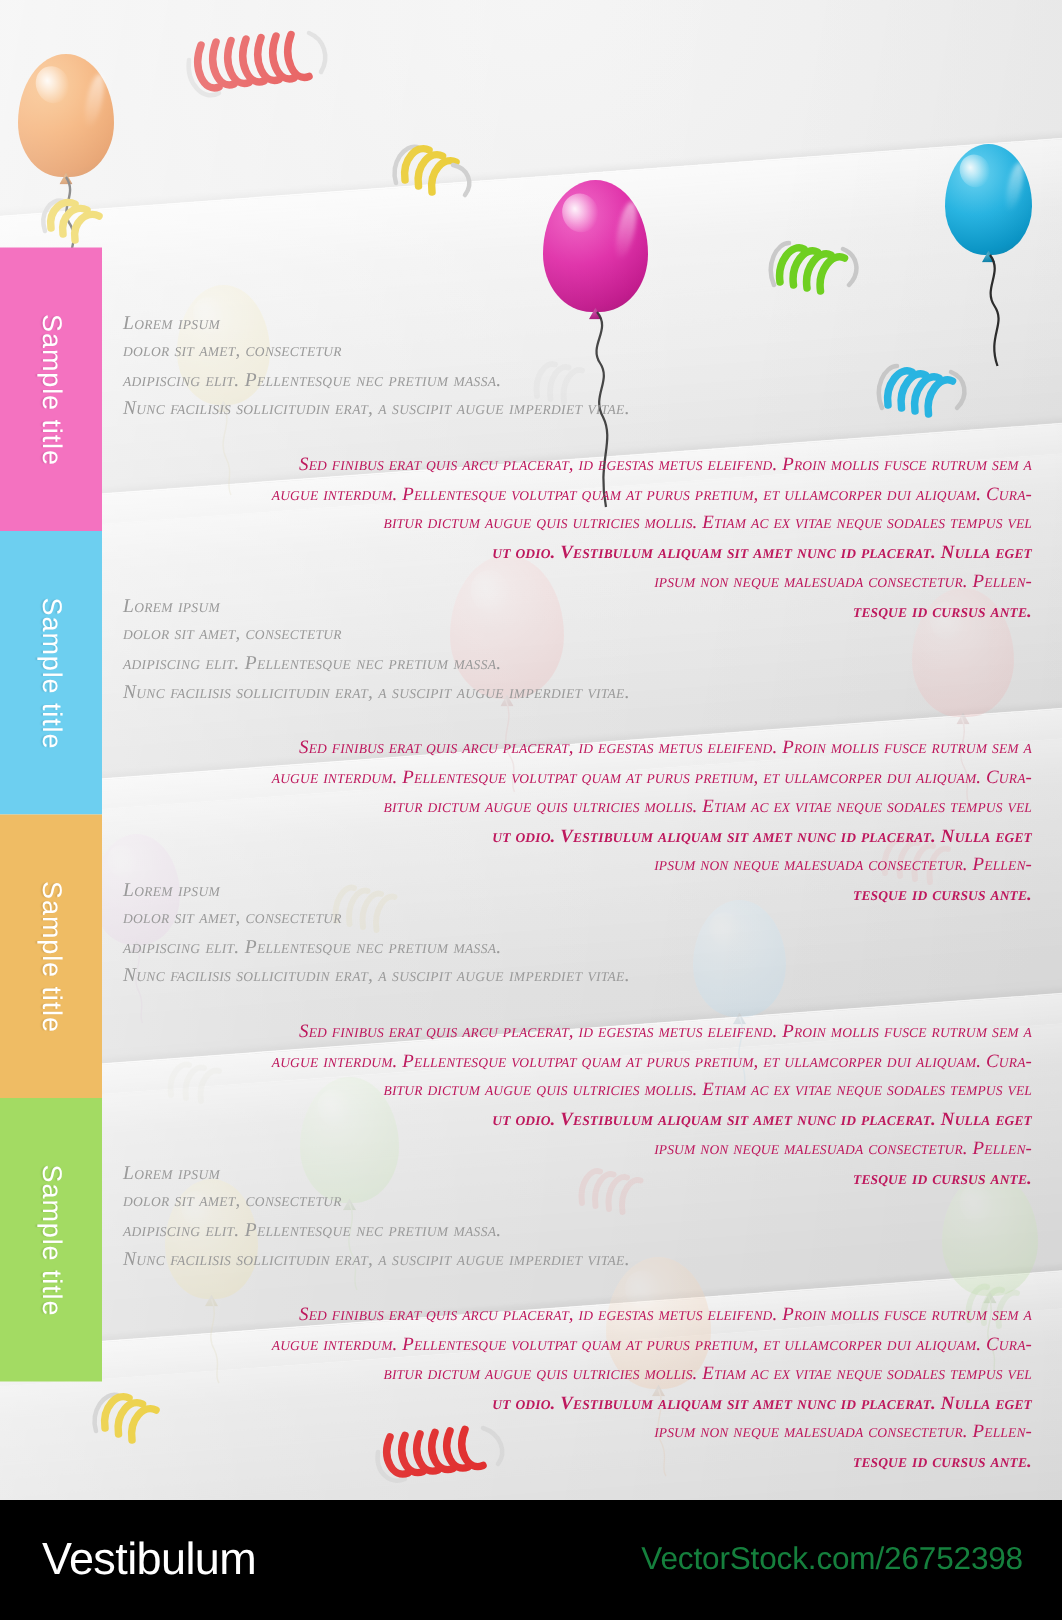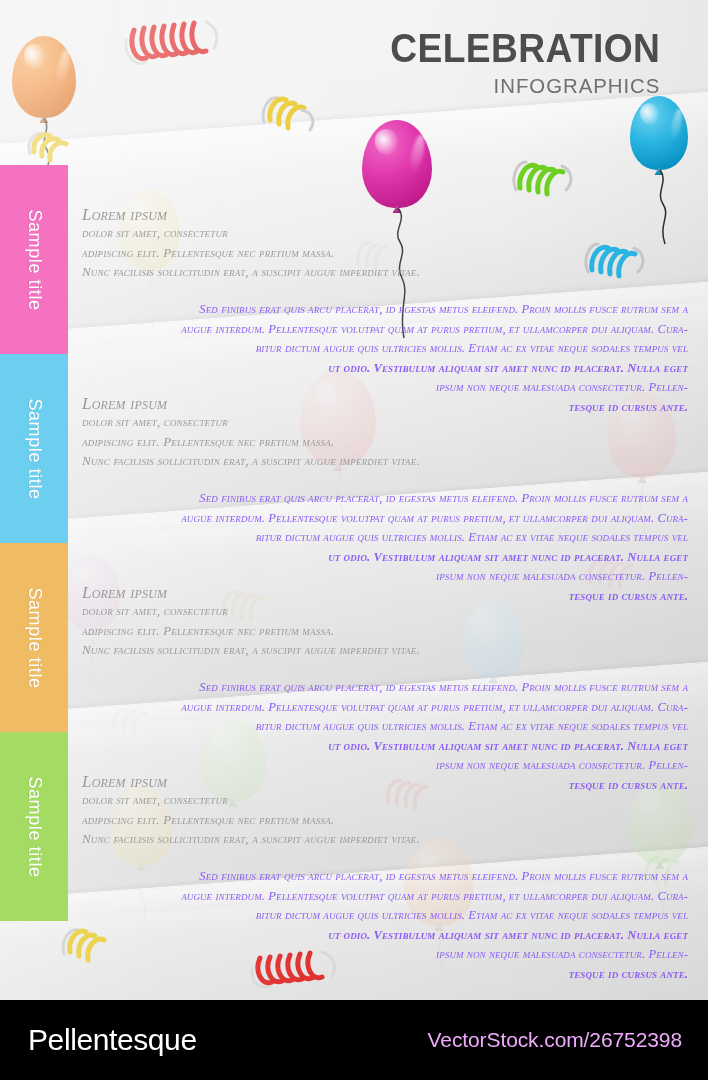--- a/index.html
+++ b/index.html
@@ -171,33 +171,33 @@
   .sec3 { top: 583px; }
   .sec4 { top: 772px; }
 
   .lead {
     font-family: "Liberation Serif", serif;
     font-style: italic;
     font-variant: small-caps;
     color: #9a9a9a;
     letter-spacing: 0.2px;
   }
-  .lead .l1 { font-size: 17px; line-height: 19px; }
+  .lead .l1 { font-size: 13px; line-height: 19px; }
   .lead .l2 { font-size: 12.5px; line-height: 19px; }
   .lead .l3 { font-size: 13px;   line-height: 19px; }
   .lead .l4 { font-size: 13px;   line-height: 19px; }
 
   .para {
     margin-top: 19px;
     font-family: "Liberation Serif", serif;
     font-style: italic;
     font-variant: small-caps;
     font-size: 12.6px;
     line-height: 19.5px;
-    color: #8b5cf6;
+    color: #be185d;
     text-align: right;
     letter-spacing: 0.1px;
   }
   .para .pl { display: block; }
   .para .pl.p1 { margin-left: 0px;   }
   .para .pl.p2 { margin-left: 0px; font-family: Liberation Serif, serif;   }
   .para .pl.p3 { margin-left: 96px; text-align: right;  }
   .para .pl.p4 { margin-left: 200px; font-weight: bold; }
   .para .pl.p5 { margin-left: 296px; }
   .para .pl.p6 { margin-left: 396px; font-weight: bold; }
@@ -217,21 +217,21 @@
     color: #ffffff;
     font-family: "Liberation Sans", sans-serif;
     font-size: 30px;
     font-weight: 400;
     letter-spacing: -0.4px;
   }
   #footer-url {
     position: absolute;
     right: 26px; top: 50%;
     transform: translateY(-50%);
-    color: #f0abfc;
+    color: #15803d;
     font-family: "Liberation Sans", sans-serif;
     font-size: 21px;
     font-weight: 400;
     letter-spacing: -0.1px;
   }
 </style>
 </head>
 <body>
 
 <div id="poster">
@@ -474,24 +474,20 @@
         <path d="M6 38 C 2 24, 12 12, 20 14" stroke="#c9c9c9" stroke-width="3"></path>
         <path d="M12 36 C 10 22, 20 12, 28 16" stroke="#e8c61d" stroke-width="5"></path>
         <path d="M21 40 C 19 26, 29 16, 37 20" stroke="#e8c61d" stroke-width="5"></path>
         <path d="M30 44 C 28 30, 38 20, 46 24" stroke="#e8c61d" stroke-width="5"></path>
       </g>
     </svg>
 
     <div id="sheen"></div>
   </div>
 
-  <div id="header">
-    <div id="title-main">CELEBRATION</div>
-    <div id="title-sub">INFOGRAPHICS</div>
-  </div>
 
   <div id="tabs">
     <div class="tab" style="background:#f472c0;">
       <span class="tab-label">Sample title</span>
     </div>
     <div class="tab" style="background:#6dcff0;">
       <span class="tab-label">Sample title</span>
     </div>
     <div class="tab" style="background:#efbc64;">
       <span class="tab-label">Sample title</span>
@@ -567,17 +563,17 @@
         <span class="pl p3">bitur dictum augue quis ultricies mollis. Etiam ac ex vitae neque sodales tempus vel</span>
         <span class="pl p4">ut odio. Vestibulum aliquam sit amet nunc id placerat. Nulla eget</span>
         <span class="pl p5">ipsum non neque malesuada consectetur. Pellen-</span>
         <span class="pl p6">tesque id cursus ante.</span>
       </div>
     </div>
 
   </div>
 
   <div id="footer">
-    <div id="footer-brand">Pellentesque</div>
+    <div id="footer-brand">Vestibulum</div>
     <div id="footer-url">VectorStock.com/26752398</div>
   </div>
 
 </div>
 
 </body></html>

